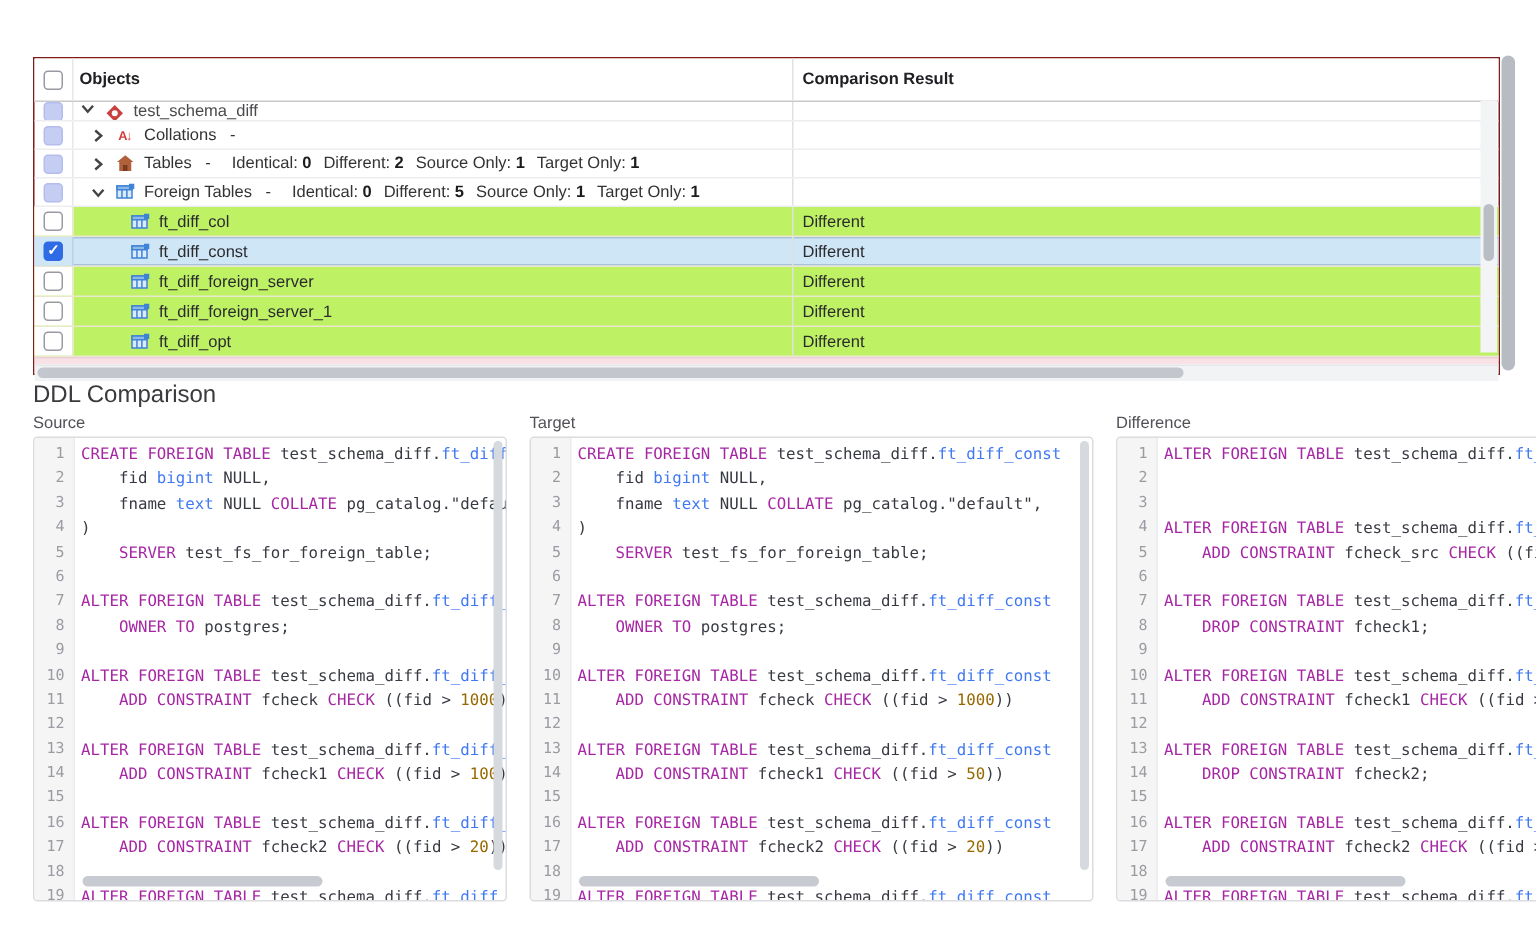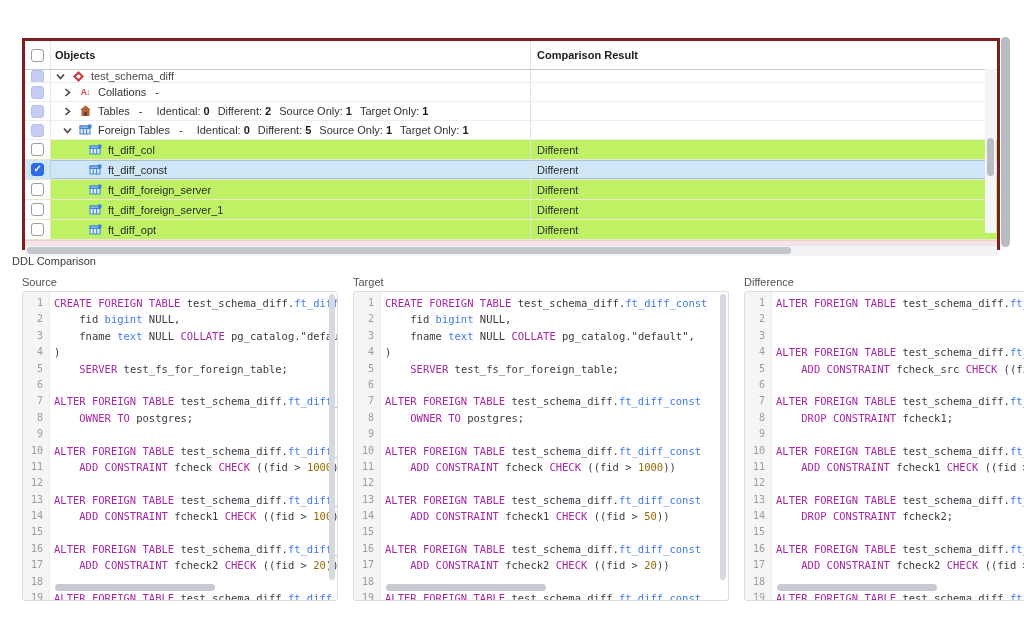--- a/index.html
+++ b/index.html
@@ -1,33 +1,33 @@
 <!DOCTYPE html>
 <html><head>
 <meta charset="utf-8">
 <style>
   html,body{margin:0;padding:0}
   body{width:1024px;height:621px;background:#fff;position:relative;overflow:hidden;
        font-family:"Liberation Sans",sans-serif;-webkit-font-smoothing:antialiased}
 
   
   .grid{position:absolute;left:22px;top:38px;width:978px;height:212px;
-        border:3px solid #7f1d1d;background:#fff;font-size:11px;color:#2b2b2e;box-sizing:border-box}
+        border:1px solid #7f1d1d;background:#fff;font-size:11px;color:#2b2b2e;box-sizing:border-box}
   .gh{height:28px;display:flex;align-items:stretch;border-bottom:1px solid #c9cace;
       font-weight:700;color:#202024;background:#fff}
   .cbcell{width:26px;flex:none;display:flex;align-items:center;justify-content:center;
           border-right:1px solid #e7e7ea;box-sizing:border-box}
   .objcell{width:479px;flex:none;display:flex;align-items:center;gap:6px;box-sizing:border-box;overflow:hidden;white-space:nowrap}
   .rescell{flex:1;display:flex;align-items:center;padding-left:6px;border-left:1px solid #e0e0dc;box-sizing:border-box;overflow:hidden}
   .gh .objcell{padding-left:4px}
   .gh .rescell{border-left:1px solid #e2e2e6}
 
   .row{display:flex;align-items:stretch;box-sizing:border-box}
   .row-partial{height:13px;border-bottom:1px solid #ededf0;overflow:hidden}
-  .row-partial .objcell{align-items:center;padding-left:5px;color:#4a4a4e}
+  .row-partial .objcell{align-items:flex-start;padding-left:5px;color:#4a4a4e}
   .row-group{height:19px;border-bottom:1px solid #ededf0}
   .row-group .objcell{padding-left:12px}
   .row-item{height:20px;border-bottom:1px solid #eae7cf;background:#bef264}
   .row-item .objcell{padding-left:37px}
   .row-item .cbcell{background:#fff;border-right:1px solid #e9e6d0}
   .row-item.selected{background:#cfe6f7;box-shadow:inset 0 1px 0 #a9c4da,inset 0 -1px 0 #a9c4da}
   .row-item.selected .cbcell{background:#cfe6f7;border-right:1px solid #b9d2e4}
   .row-pink{height:4px;background:#f8e2e6;border-top:1px solid #eccfd6}
 
   .stat-label{margin-left:8px;color:#333}
@@ -48,21 +48,21 @@
 
   
   .hscroll{height:10px;background:#f2f3f5;position:relative;border-top:1px solid #e6e7ea}
   .hthumb{position:absolute;left:2px;top:1px;width:764px;height:7px;background:#c3c7cd;border-radius:3.5px}
   .vscroll{position:absolute;top:28px;right:1px;bottom:14px;width:11px;background:#f3f4f6}
   .vthumb{position:absolute;top:69px;left:2px;width:7px;height:38px;background:#b9bdc4;border-radius:3.5px}
   .winscroll{position:absolute;left:1001px;top:37px;width:9px;height:210px;background:#b7bbc2;border-radius:4.5px}
 
   
   .ddl{position:absolute;left:0;top:250px;width:1024px}
-  .ddl-title{margin:5px 0 0 12px;font-size:11px;color:#3a3a3e}
+  .ddl-title{margin:5px 0 0 22px;font-size:16px;color:#3a3a3e}
   .panels{position:absolute;left:22px;top:26px;display:flex;gap:15px}
   .panel{width:316px}
   .panel:nth-child(2){width:376px}
   .panel-title{font-size:11px;color:#515157;margin-bottom:3px}
   .editor{position:relative;height:310px;border:1px solid #dcdce0;border-radius:3px;background:#fff;overflow:hidden;box-sizing:border-box}
   .gutterbg{position:absolute;left:0;top:0;bottom:0;width:26px;background:#f5f5f6;border-right:1px solid #ececee}
   .lines{position:relative;padding-top:3px}
   .cl{display:flex;height:16.4px;line-height:16.4px;font-family:"DejaVu Sans Mono",monospace;
       font-size:10.5px;white-space:pre}
   .ln{width:26px;flex:none;text-align:right;padding-right:6px;box-sizing:border-box;color:#9b9ba1;font-size:10px}

